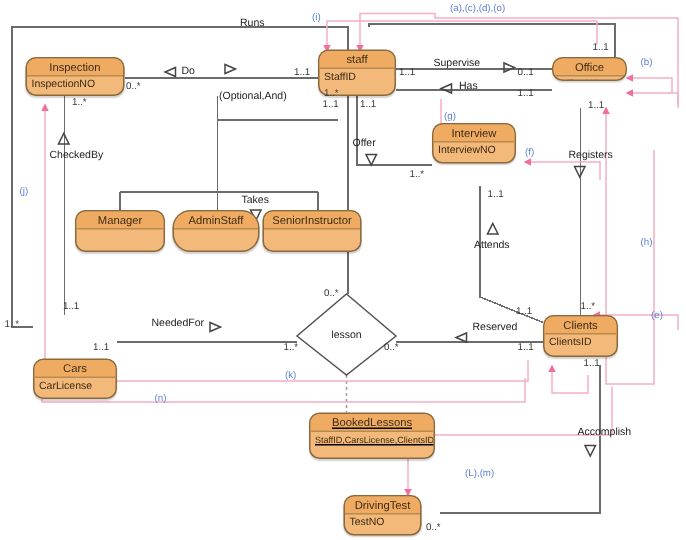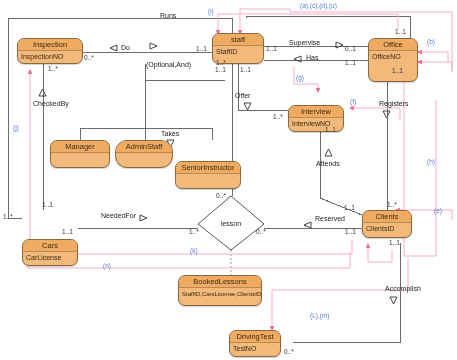--- a/index.html
+++ b/index.html
@@ -125,56 +125,56 @@
   <div class="entity" style="left:17px;top:38px;width:66px;height:26px;">
     <div class="ename">Inspection</div>
     <div class="eattr">InspectionNO</div>
   </div>
 
   <div class="entity" style="left:212px;top:33px;width:52px;height:31px;">
     <div class="ename">staff</div>
     <div class="eattr">StaffID</div>
   </div>
 
-  <div class="entity" style="left:368px;top:38px;width:50px;height:44px;">
+  <div class="entity" style="left:368px;top:38px;width:50px;height:16px;">
     <div class="ename">Office</div>
     <div class="eattr">OfficeNO</div>
   </div>
 
-  <div class="entity" style="left:288px;top:105px;width:56px;height:27px;">
+  <div class="entity" style="left:288px;top:82px;width:56px;height:27px;">
     <div class="ename">Interview</div>
     <div class="eattr">InterviewNO</div>
   </div>
 
   <div class="entity" style="left:50px;top:140px;width:60px;height:28px;">
     <div class="ename">Manager</div>
     <div class="eattr"></div>
   </div>
 
   <div class="entity" style="left:115px;top:140px;width:58px;height:28px;border-radius:12px;">
     <div class="ename">AdminStaff</div>
     <div class="eattr"></div>
   </div>
 
-  <div class="entity" style="left:175px;top:140px;width:66px;height:28px;margin-top:21px;">
+  <div class="entity" style="left:175px;top:140px;width:66px;height:28px;">
     <div class="ename">SeniorInstructor</div>
     <div class="eattr"></div>
   </div>
 
   <div class="entity" style="left:22px;top:210px;width:56px;height:27px;margin-top:29px;">
     <div class="ename">Cars</div>
     <div class="eattr">CarLicense</div>
   </div>
 
   <div class="entity" style="left:362px;top:210px;width:50px;height:28px;">
     <div class="ename">Clients</div>
     <div class="eattr">ClientsID</div>
   </div>
 
-  <div class="entity" style="left:178px;top:275px;width:84px;height:31px;">
+  <div class="entity" style="left:206px;top:275px;width:84px;height:31px;text-decoration:underline;">
     <div class="ename">BookedLessons</div>
     <div class="eattr" style="font-size:6px;">StaffID,CarsLicense,ClientsID</div>
   </div>
 
   <div class="entity" style="left:229px;top:330px;width:52px;height:27px;">
     <div class="ename">DrivingTest</div>
     <div class="eattr">TestNO</div>
   </div>
 
   <div class="rel" style="left:160px;top:12px;">Runs</div>

